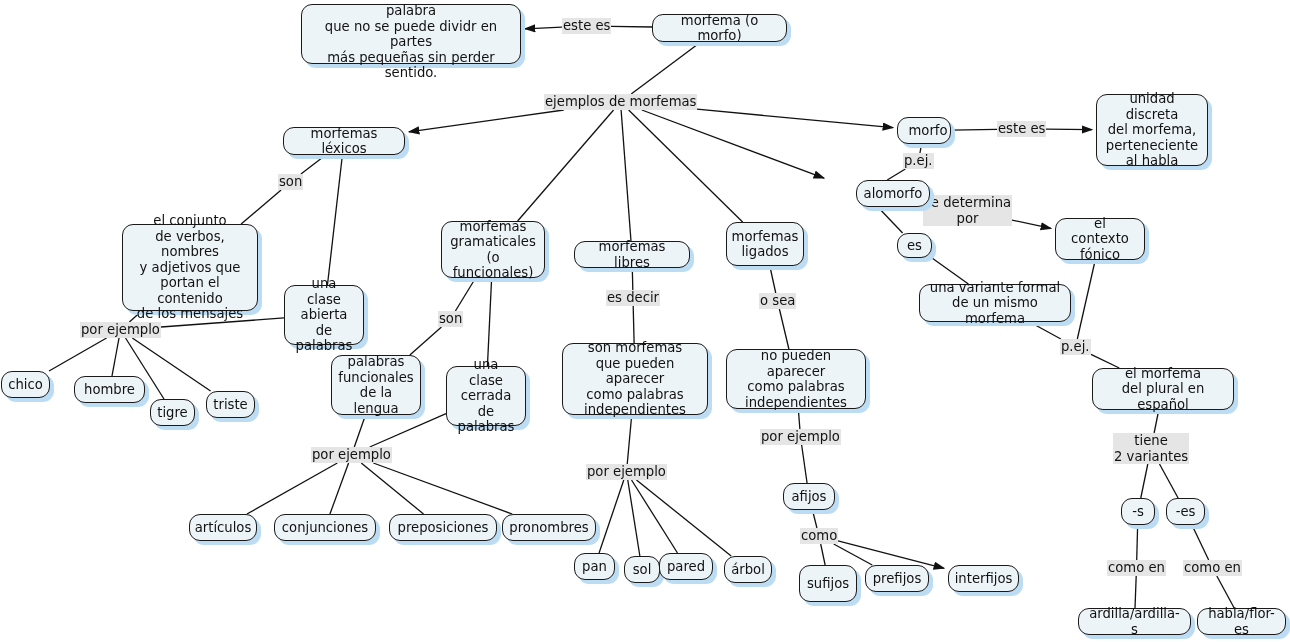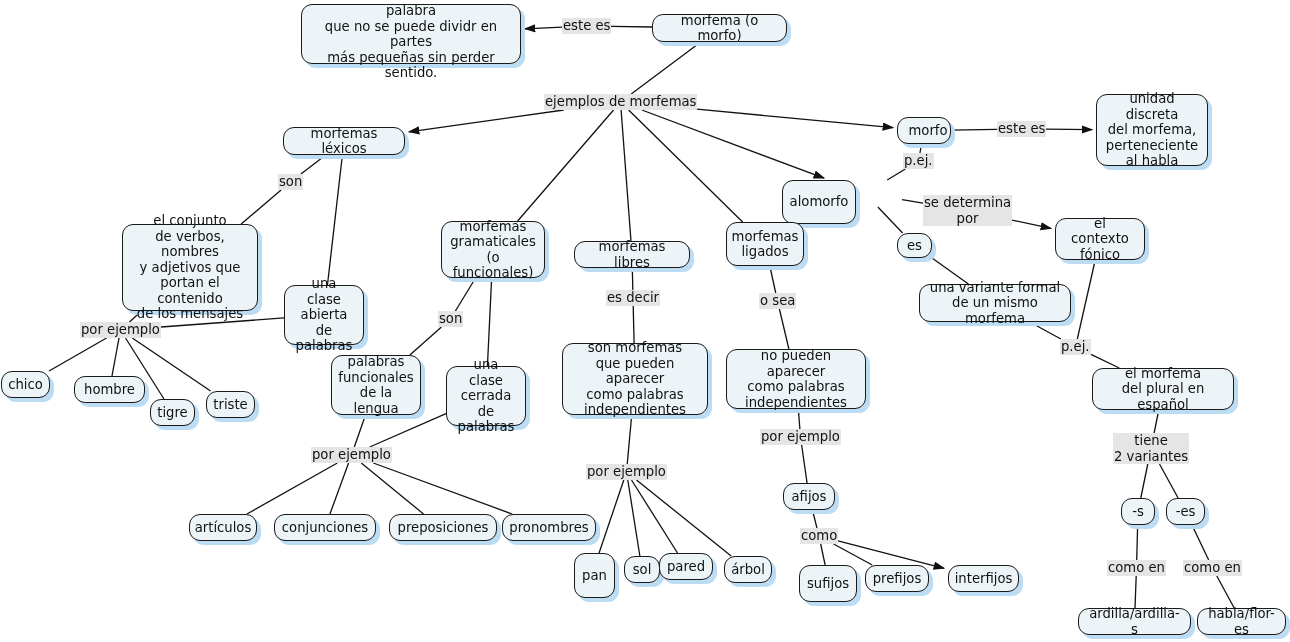--- a/index.html
+++ b/index.html
@@ -152,21 +152,21 @@
       <div class="node" style="left: 301px; top: 4px; width: 220px; height: 60px;">la unidad mínima de una palabra
 que no se puede dividr en partes
 más pequeñas sin perder sentido.</div>
       <div class="node" style="left: 652px; top: 14px; width: 135px; height: 28px;">morfema (o morfo)</div>
       <div class="node" style="left: 283px; top: 127px; width: 122px; height: 28px;">morfemas léxicos</div>
       <div class="node" style="left: 897px; top: 117px; width: 54px; height: 27px; padding-left: 16px;">morfo</div>
       <div class="node" style="left: 1096px; top: 94px; width: 112px; height: 72px;">unidad discreta
 del morfema,
 perteneciente
 al habla</div>
-      <div class="node" style="left: 782px; top: 180px; width: 74px; height: 44px;">alomorfo</div>
+      <div class="node" style="left: 856px; top: 180px; width: 74px; height: 27px; border-radius: 12px;">alomorfo</div>
       <div class="node" style="left: 122px; top: 224px; width: 136px; height: 87px;">el conjunto
 de verbos, nombres
 y adjetivos que
 portan el contenido
 de los mensajes</div>
       <div class="node" style="left: 284px; top: 285px; width: 80px; height: 60px;">una clase
 abierta de
 palabras</div>
       <div class="node" style="left: 441px; top: 221px; width: 104px; height: 57px;">morfemas
 gramaticales
@@ -196,21 +196,21 @@
 del plural en español</div>
       <div class="node" style="left: 1px; top: 371px; width: 49px; height: 27px;">chico</div>
       <div class="node" style="left: 74px; top: 376px; width: 71px; height: 27px;">hombre</div>
       <div class="node" style="left: 150px; top: 399px; width: 45px; height: 27px;">tigre</div>
       <div class="node" style="left: 206px; top: 391px; width: 49px; height: 27px;">triste</div>
       <div class="node" style="left: 189px; top: 514px; width: 68px; height: 27px;">artículos</div>
       <div class="node" style="left: 274px; top: 514px; width: 102px; height: 27px;">conjunciones</div>
       <div class="node" style="left: 389px; top: 514px; width: 108px; height: 27px;">preposiciones</div>
       <div class="node" style="left: 502px; top: 514px; width: 94px; height: 27px;">pronombres</div>
       <div class="node" style="left: 783px; top: 483px; width: 52px; height: 27px;">afijos</div>
-      <div class="node" style="left: 574px; top: 553px; width: 41px; height: 45px;">pan</div>
+      <div class="node" style="left: 574px; top: 553px; width: 41px; height: 27px;">pan</div>
       <div class="node" style="left: 624px; top: 556px; width: 36px; height: 27px;">sol</div>
       <div class="node" style="left: 659px; top: 553px; width: 54px; height: 27px;">pared</div>
       <div class="node" style="left: 724px; top: 556px; width: 48px; height: 27px;">árbol</div>
       <div class="node" style="left: 799px; top: 565px; width: 58px; height: 37px;">sufijos</div>
       <div class="node" style="left: 865px; top: 565px; width: 64px; height: 27px;">prefijos</div>
       <div class="node" style="left: 948px; top: 565px; width: 71px; height: 27px;">interfijos</div>
       <div class="node" style="left: 1121px; top: 498px; width: 34px; height: 27px;">-s</div>
       <div class="node" style="left: 1166px; top: 498px; width: 39px; height: 27px;">-es</div>
       <div class="node" style="left: 1078px; top: 608px; width: 113px; height: 27px;">ardilla/ardilla-s</div>
       <div class="node" style="left: 1197px; top: 608px; width: 89px; height: 27px;">habla/flor-es</div>

